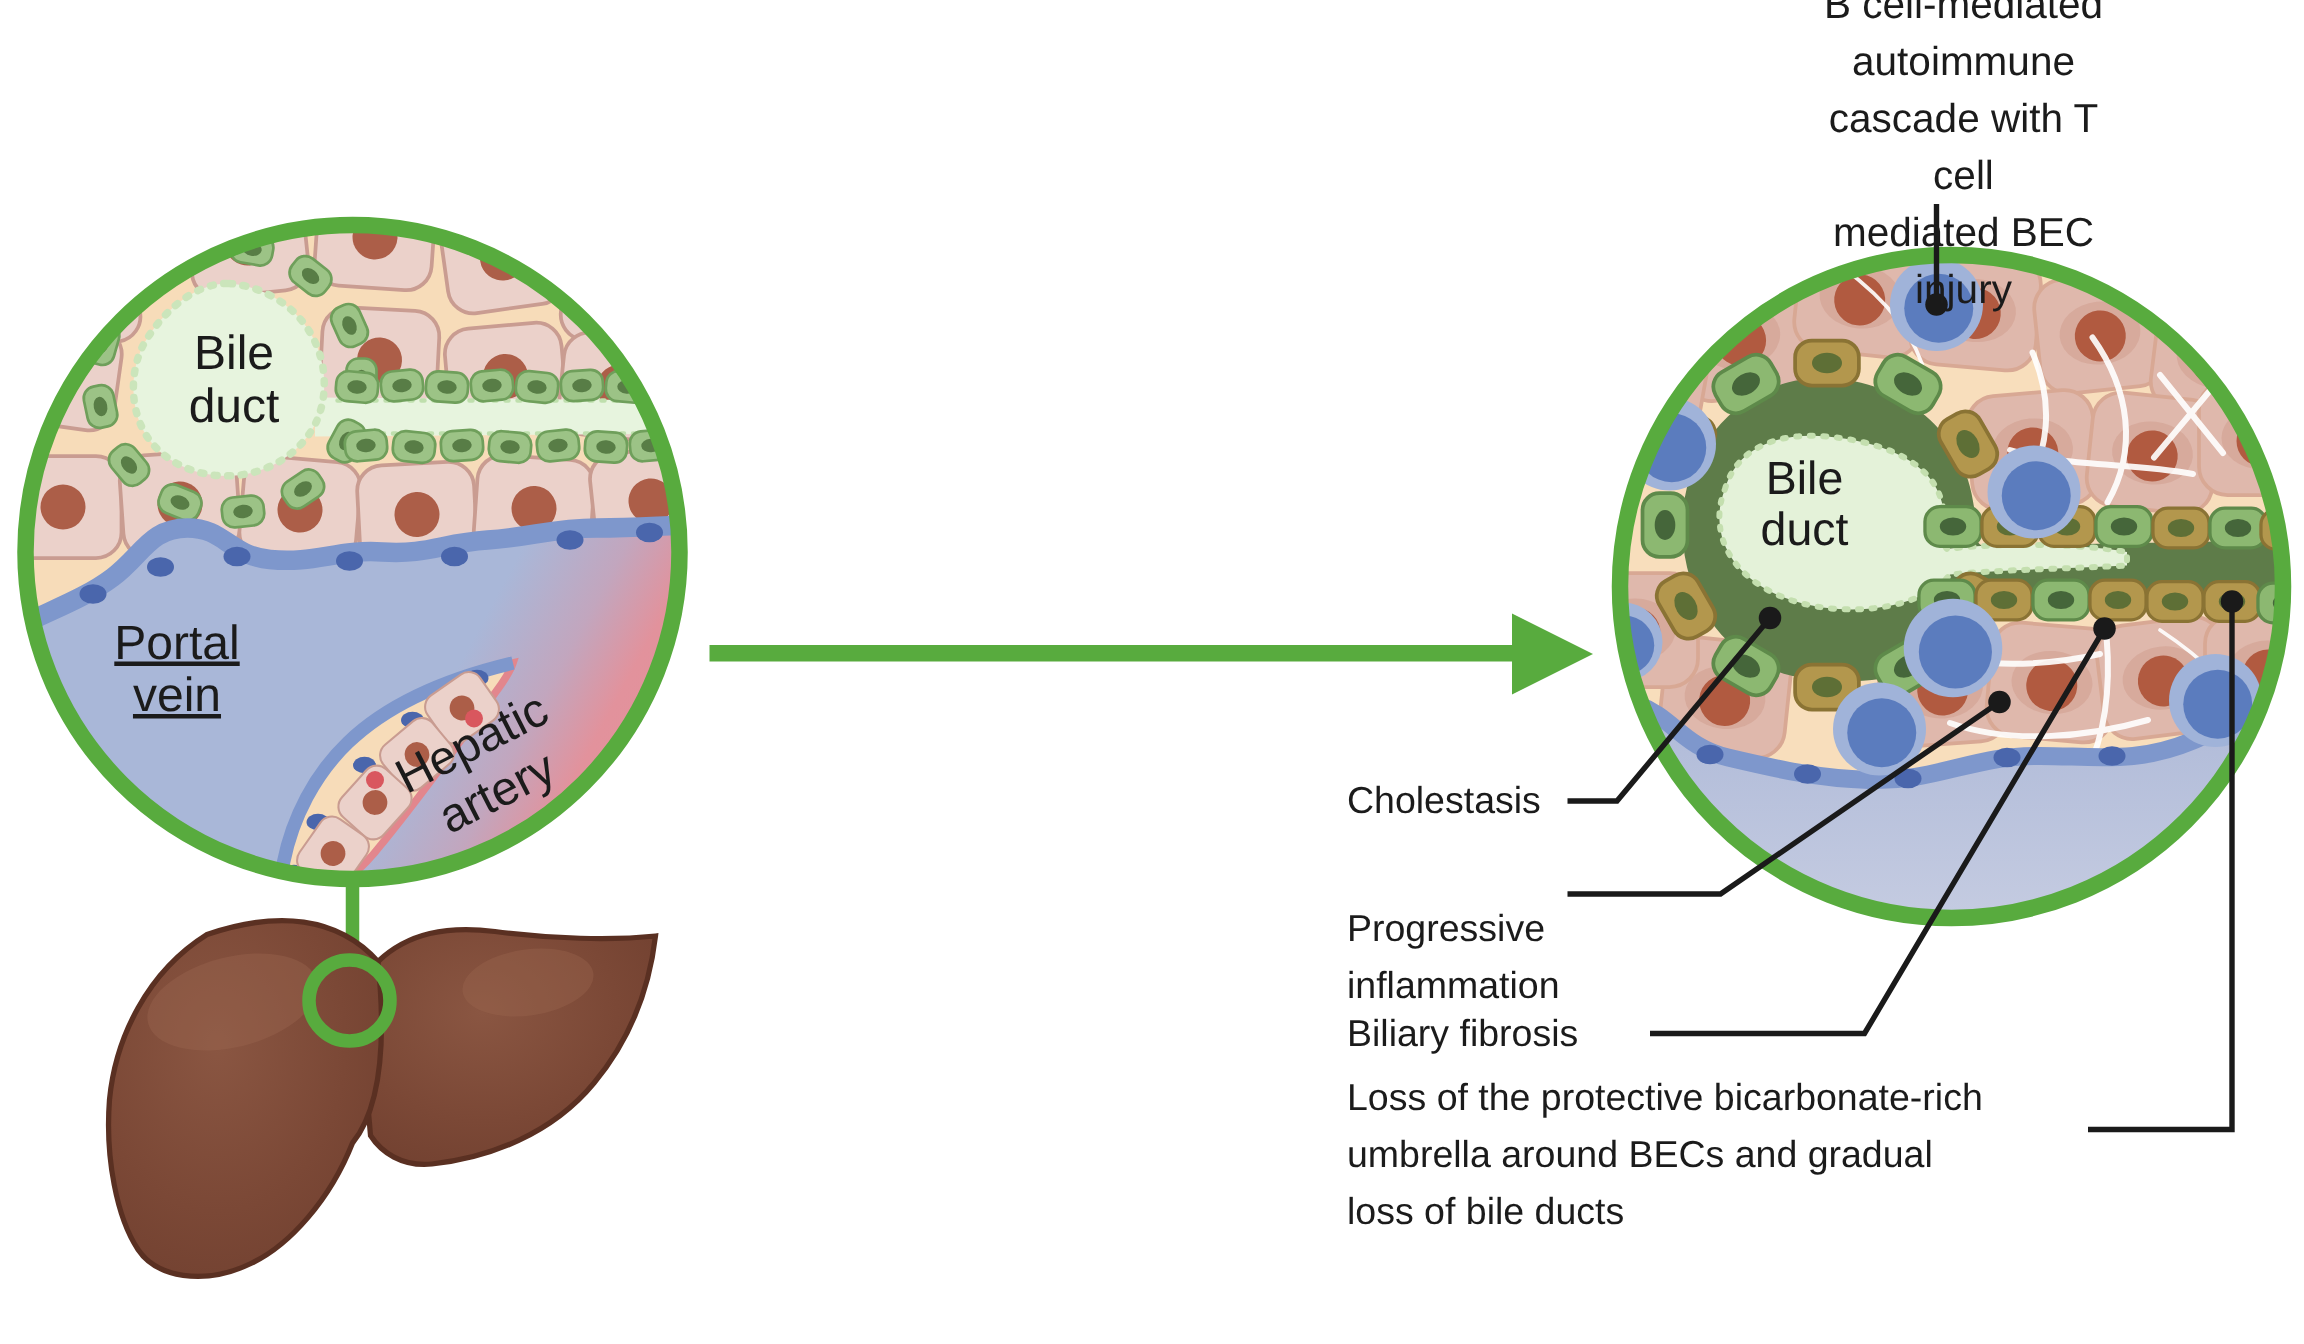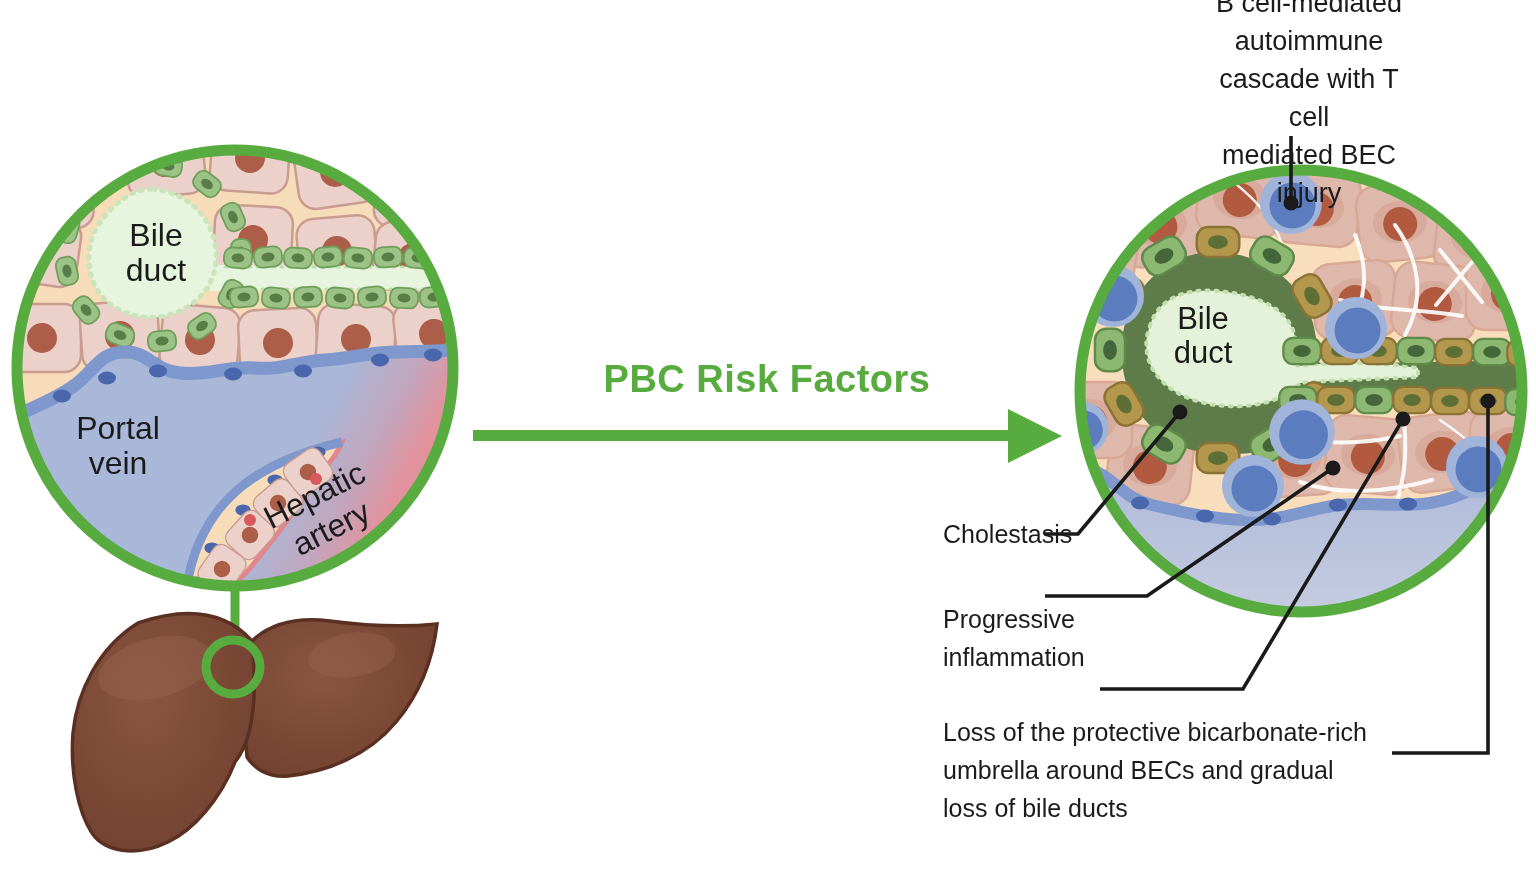--- a/index.html
+++ b/index.html
@@ -1,21 +1,21 @@
 <!DOCTYPE html>
 <html><head>
 <meta charset="utf-8">
 <style>
   html,body{margin:0;padding:0;background:#ffffff;}
   #stage{position:relative;width:1536px;height:896px;background:#ffffff;overflow:hidden;
          font-family:"Liberation Sans",sans-serif;}
   #art{position:absolute;left:0;top:0;}
   .lbl{position:absolute;color:#1b1b1b;white-space:pre-line;pointer-events:none;}
   .center{transform:translate(-50%,-50%);text-align:center;}
-  .vcenter{transform:translateY(-50%);text-align:left;margin-left:45px;}
+  .vcenter{transform:translateY(-50%);text-align:left;}
   .lbl-title{font-size:38px;font-weight:bold;color:#58AB3E;letter-spacing:.5px;white-space:nowrap;}
   .lbl-big{font-size:32px;line-height:35px;}
   .lbl-rot{transform:translate(-50%,-50%) rotate(-27deg);text-align:center;font-size:32px;line-height:37px;}
   .lbl-duct-r{font-size:31px;line-height:34px;}
   .lbl-ann{font-size:25px;line-height:38px;}
   .lbl-ann-top{font-size:27px;line-height:38px;}
 </style>
 </head>
 <body>
 
@@ -266,35 +266,35 @@
   </g>
   <g fill="#1A1A1A">
     <circle cx="1291" cy="203" r="7.5"></circle>
     <circle cx="1180" cy="412" r="7.5"></circle>
     <circle cx="1333" cy="468" r="7.5"></circle>
     <circle cx="1403" cy="419" r="7.5"></circle>
     <circle cx="1488" cy="401" r="7.5"></circle>
   </g>
 </svg>
 
-<div class="lbl lbl-title center" style="left:767px;top:379px;">PBC Risk Factors</div>
 
 <div class="lbl lbl-big center" style="left:156px;top:253px;">Bile
 duct</div>
-<div class="lbl lbl-big center" style="left:118px;top:446px;">Portal
+<div class="lbl lbl-big center" style="left:118px;top:446px;text-decoration:underline;">Portal
 vein</div>
 <div class="lbl lbl-rot" style="left:323px;top:512px;">Hepatic
 artery</div>
 
 <div class="lbl lbl-duct-r center" style="left:1203px;top:336px;">Bile
 duct</div>
 <div class="lbl lbl-ann-top center" style="left:1309px;top:79px;">Coordinated T and B cell-mediated
 autoimmune cascade with T cell
 mediated BEC injury</div>
 
 <div class="lbl lbl-ann vcenter" style="left:898px;top:534px;">Cholestasis</div>
 <div class="lbl lbl-ann vcenter" style="left:898px;top:638px;">Progressive
 inflammation</div>
+<div class="lbl lbl-ann vcenter" style="left:898px;top:689px;">Biliary fibrosis</div>
 <div class="lbl lbl-ann vcenter" style="left:898px;top:770px;">Loss of the protective bicarbonate-rich
 umbrella around BECs and gradual
 loss of bile ducts</div>
 
 </div>
 
 </body></html>

